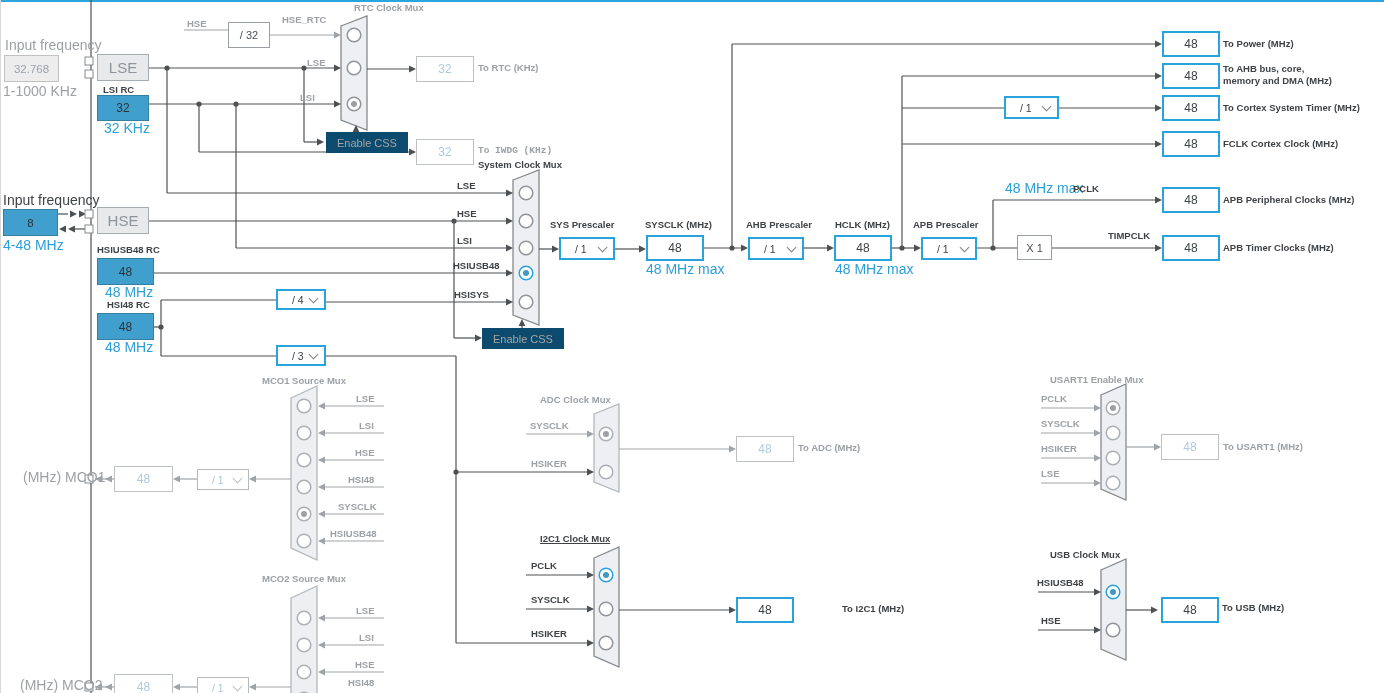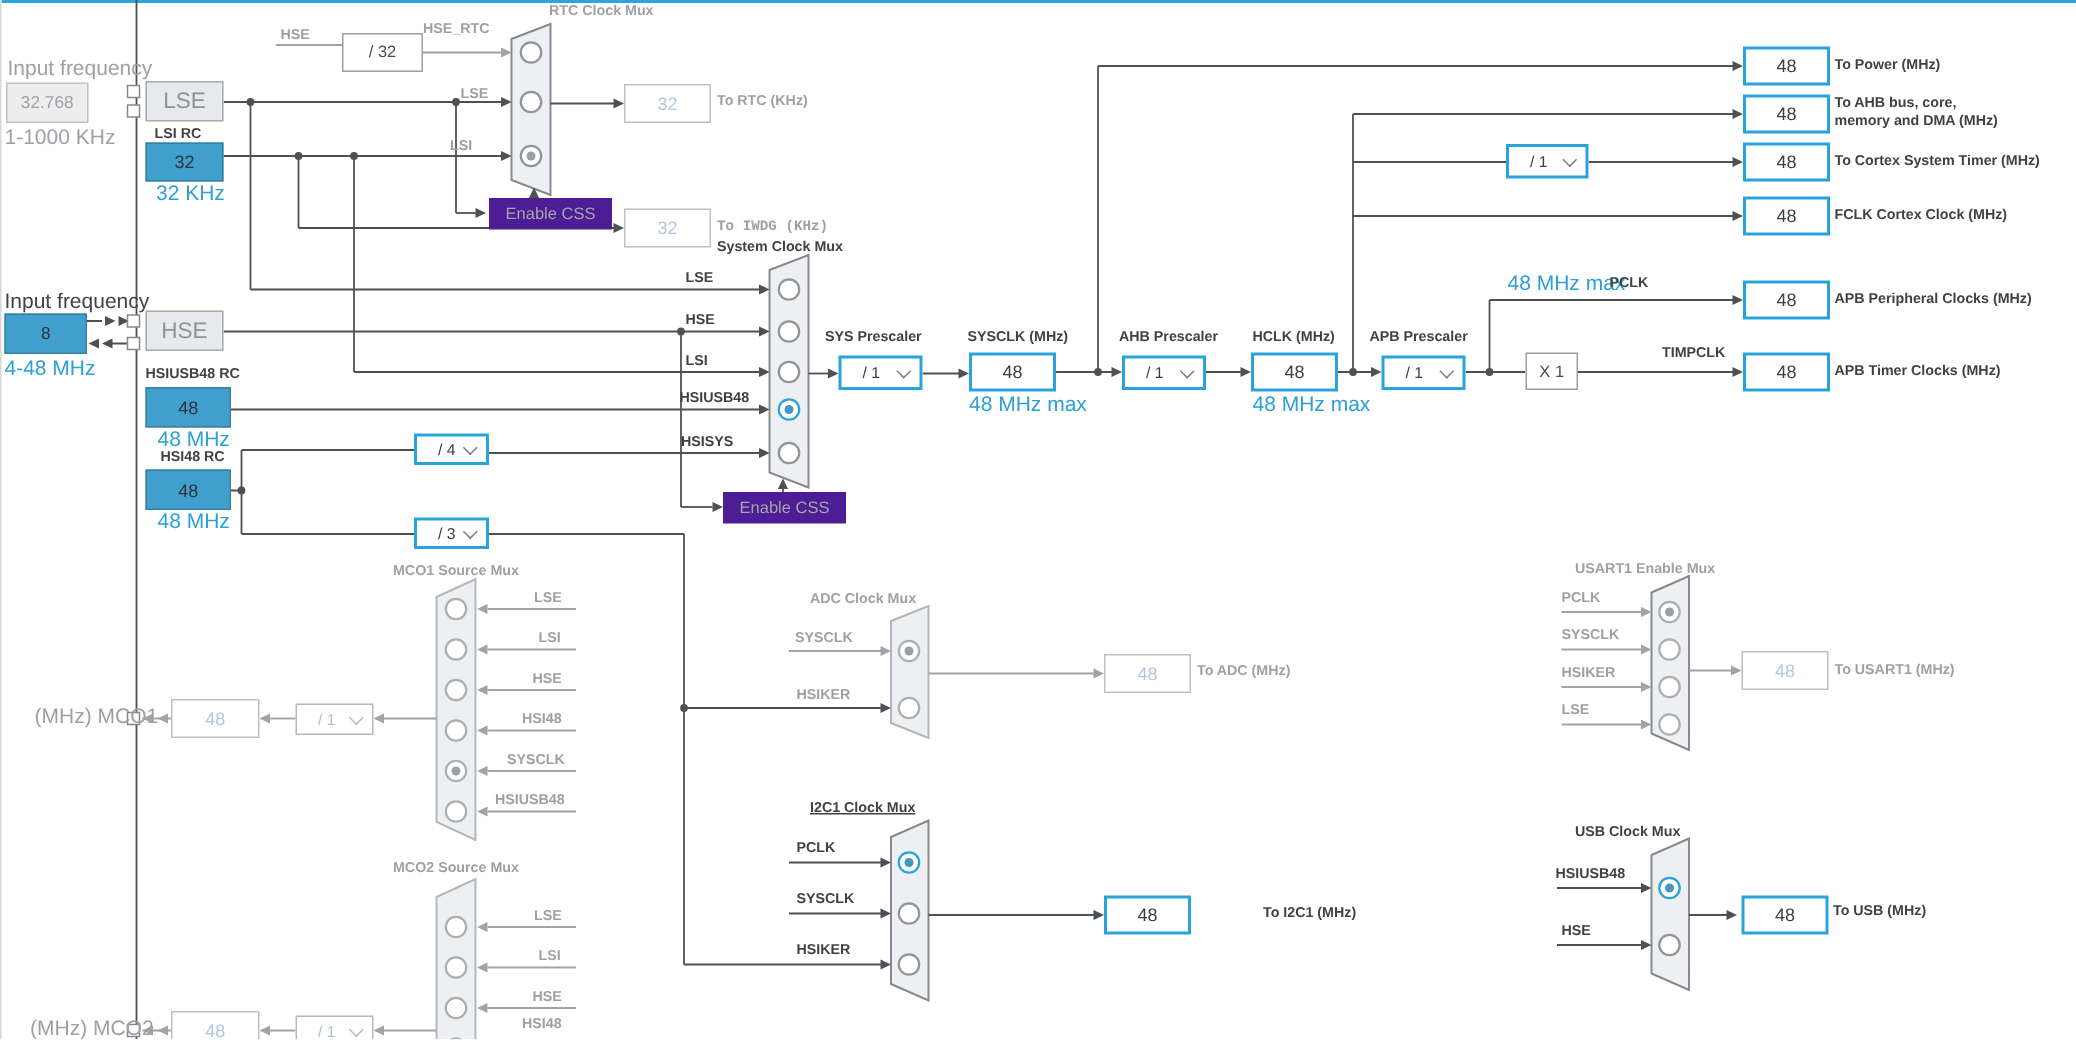--- a/index.html
+++ b/index.html
@@ -10,21 +10,21 @@
   .c-d{color:#3f4245}.c-g{color:#9da1a5}.c-b{color:#2d9fd8}
   .box{position:absolute;display:flex;align-items:center;justify-content:center;
        background:#fff;box-sizing:border-box;font-family:"Liberation Sans",sans-serif;color:#3c4043}
   .val-active{border:2px solid #29a3dc;font-size:12px}
   .val-disabled{border:1px solid #bdc1c5;color:#afc9e0;font-size:12px}
   .plain{border:1px solid #999fa4;font-size:11px;color:#4a4e52}
   .src-gray{background:#e7e9eb;border:1px solid #a5abb0;color:#8d949b;font-size:15px}
   .src-blue{background:#419fce;border:1px solid #35809f;color:#2f3337;font-size:12px}
   .input-gray{background:#ededed;border:1px solid #c2c2c2;color:#9aa3ab;font-size:11.5px}
   .input-blue{background:#419fce;border:1px solid #35809f;color:#2f3337;font-size:11.5px}
-  .btn{background:#4c1d95;color:#a5a5a5;font-size:11px;border:none}
+  .btn{background:#0c4a6e;color:#a5a5a5;font-size:11px;border:none}
   .dd-active,.dd-disabled{justify-content:flex-start;padding-left:14px;font-size:10.5px;position:absolute}
   .dd-active{border:2px solid #29a3dc}
   .dd-disabled{border:1px solid #b5b9bd;color:#a9c2d8}
   .chev{position:absolute;right:7px;top:50%;width:6px;height:6px;margin-top:-5px;
         border-right:1.6px solid #7d8archive3;border-right:1.6px solid #7d8388;border-bottom:1.6px solid #7d8388;
         transform:rotate(45deg)}
   .dd-disabled .chev{border-color:#b9bdc1}
   #accent{position:absolute;left:0;top:0;width:1384px;height:2px;background:#2aa5de}
   svg{position:absolute;left:0;top:0}
 </style>
@@ -245,21 +245,21 @@
     </div>
     <div class="box src-gray" style="left: 96px; top: 207px; width: 52px; height: 27px;">
       <span>HSE</span>
     </div>
     <div class="box src-blue" style="left: 96px; top: 258px; width: 57px; height: 27px;">
       <span>48</span>
     </div>
     <div class="box src-blue" style="left: 96px; top: 313px; width: 57px; height: 27px;">
       <span>48</span>
     </div>
-    <div class="box plain" style="left: 227px; top: 22px; width: 54px; height: 26px;">
+    <div class="box plain" style="left: 227px; top: 22px; width: 42px; height: 26px;">
       <span>/ 32</span>
     </div>
     <div class="box dd-active" style="left: 275px; top: 289px; width: 50px; height: 21px;">
       <span>/ 4</span>
       <span class="chev"></span>
     </div>
     <div class="box dd-active" style="left: 275px; top: 345px; width: 50px; height: 21px;">
       <span>/ 3</span>
       <span class="chev"></span>
     </div>
@@ -347,21 +347,21 @@
     <div class="lab c-g nb" style="left: 4px; top: 40px;">Input frequency</div>
     <div class="lab c-g nb" style="left: 2px; top: 86px;">1-1000 KHz</div>
     <div class="lab c-d" style="left: 102px; top: 84px;">LSI RC</div>
     <div class="lab c-b nb" style="left: 103px; top: 123px;">32 KHz</div>
     <div class="lab c-d nb" style="left: 2px; top: 195px;">Input frequency</div>
     <div class="lab c-b nb" style="left: 2px; top: 240px;">4-48 MHz</div>
     <div class="lab c-d" style="left: 96px; top: 244px;">HSIUSB48 RC</div>
     <div class="lab c-b nb" style="left: 104px; top: 287px;">48 MHz</div>
     <div class="lab c-d" style="left: 106px; top: 299px;">HSI48 RC</div>
     <div class="lab c-b nb" style="left: 104px; top: 342px;">48 MHz</div>
-    <div class="lab c-g" style="left: 321px; top: 2px; padding-left: 44px;">RTC Clock Mux</div>
+    <div class="lab c-g" style="left: 309px; top: 2px; padding-left: 44px;">RTC Clock Mux</div>
     <div class="lab c-g" style="left: 186px; top: 18px;">HSE</div>
     <div class="lab c-g" style="left: 281px; top: 14px;">HSE_RTC</div>
     <div class="lab c-g" style="left: 306px; top: 57px;">LSE</div>
     <div class="lab c-g" style="left: 299px; top: 92px;">LSI</div>
     <div class="lab c-g" style="left: 477px; top: 62px;">To RTC (KHz)</div>
     <div class="lab c-g" style="left: 477px; top: 145px; font-family: Liberation Mono, monospace;">To IWDG (KHz)</div>
     <div class="lab c-d" style="left: 477px; top: 159px;">System Clock Mux</div>
     <div class="lab c-d" style="left: 456px; top: 180px;">LSE</div>
     <div class="lab c-d" style="left: 456px; top: 208px;">HSE</div>
     <div class="lab c-d" style="left: 456px; top: 235px;">LSI</div>

